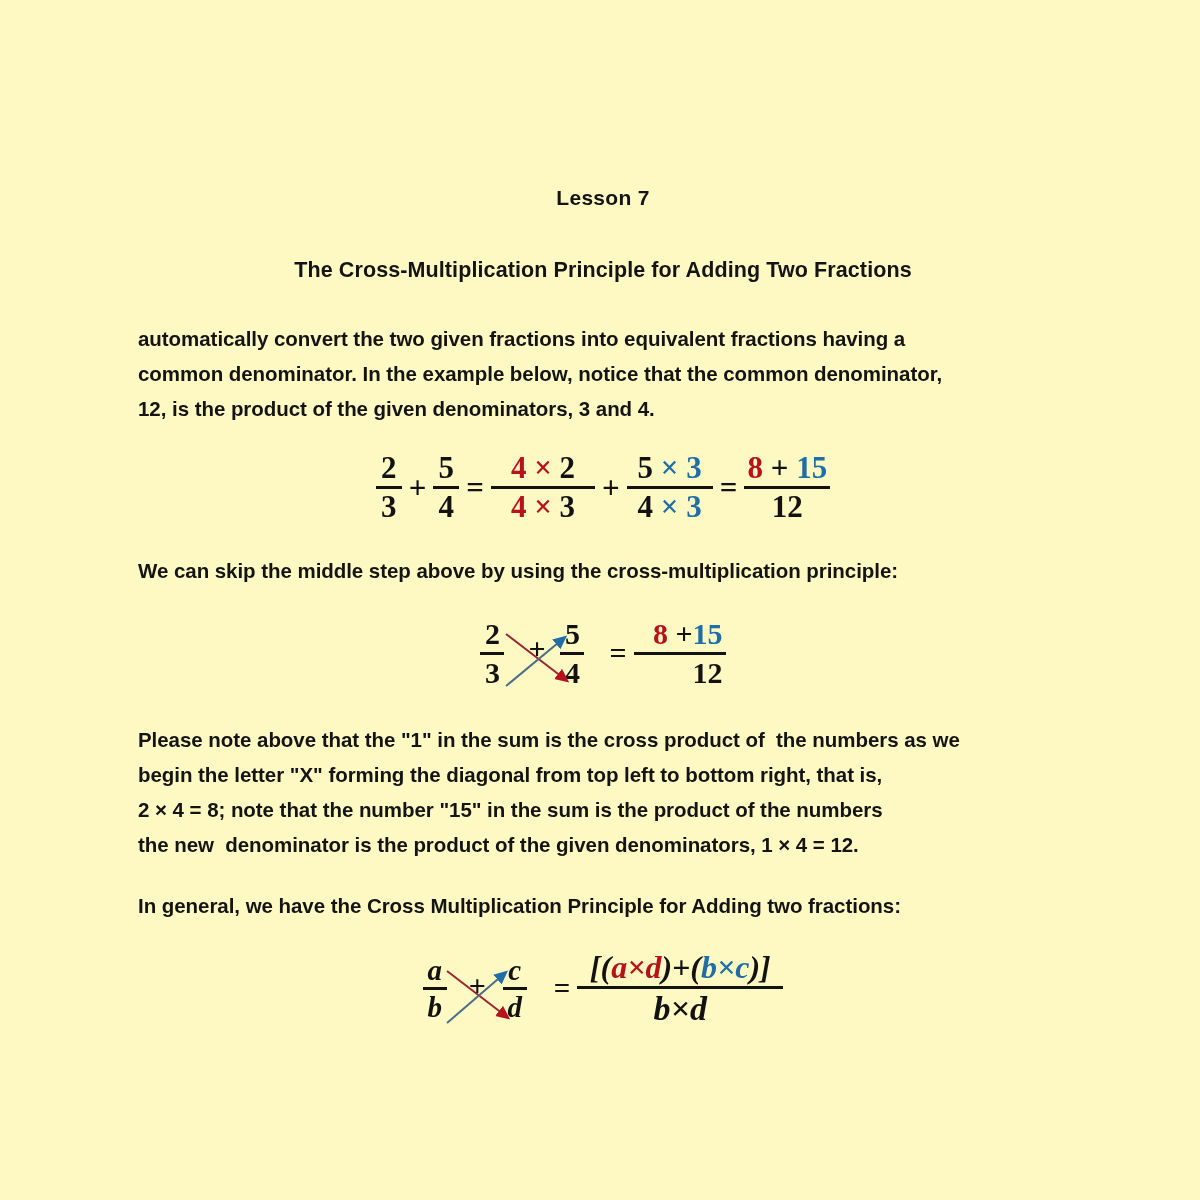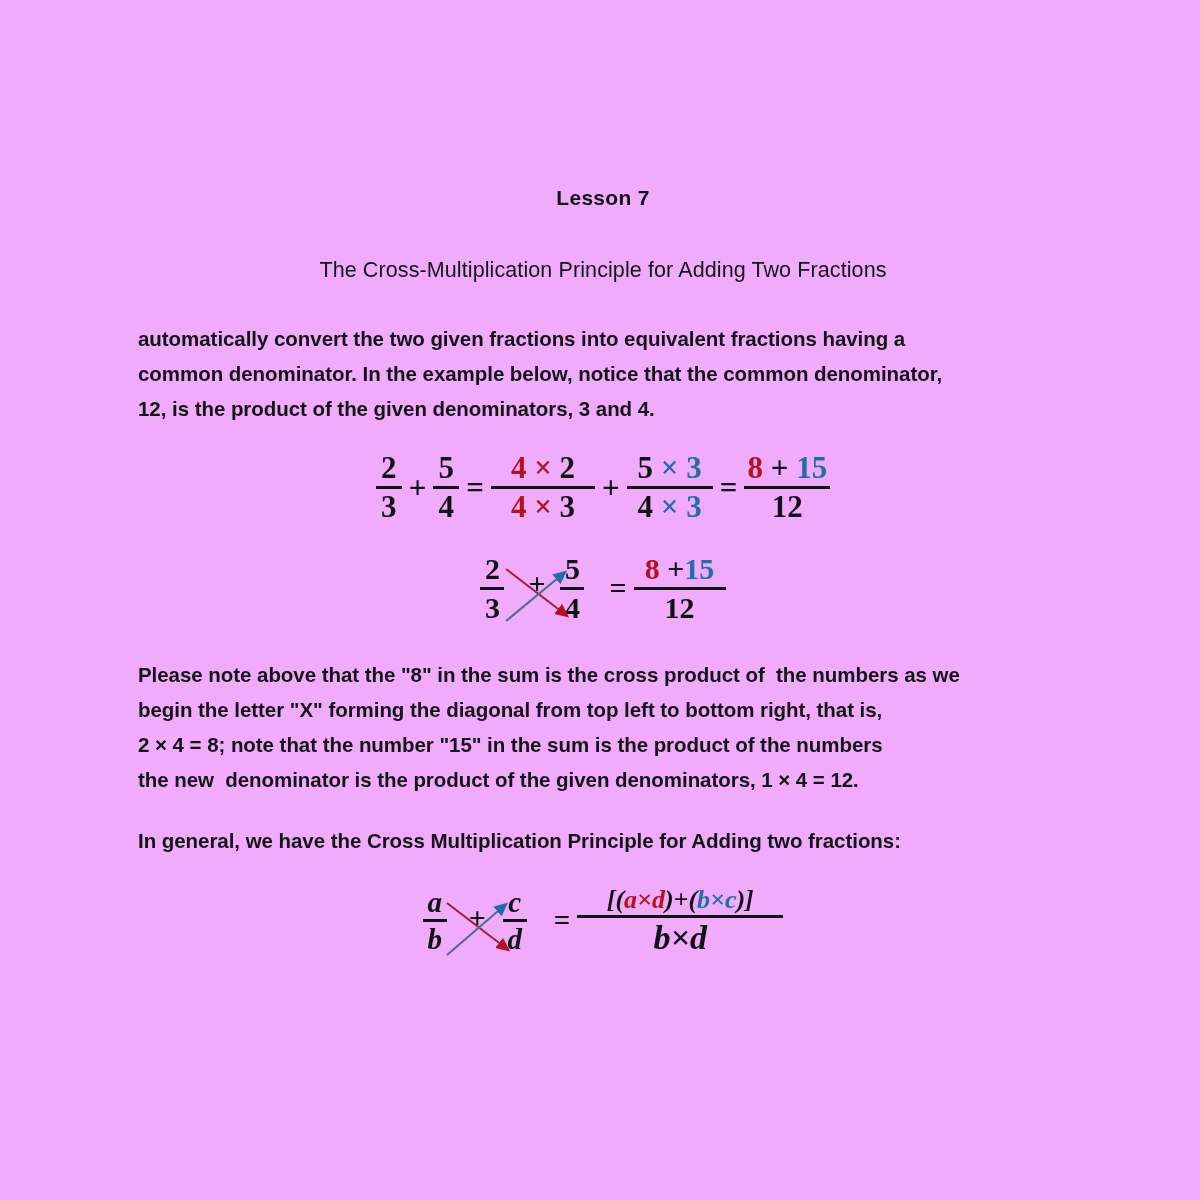--- a/index.html
+++ b/index.html
@@ -14,42 +14,42 @@
     color: #111111;
     overflow: hidden;
     position: relative;
   }
 
   .page {
     position: absolute;
     left: 0; top: 0;
     width: 1200px;
     height: 1200px;
-    background: #f0abfc;
+    background: #fef9c3;
   }
 
   .content {
     position: absolute;
     left: 138px;
     top: 186px;
     width: 930px;
   }
 
   
   .lesson-title {
     text-align: center;
     font-weight: bold;
     font-size: 21px;
     letter-spacing: .3px;
     margin: 0 0 48px 0;
     color: #141414;
   }
   .subject-title {
     text-align: center;
-    font-weight: normal;
+    font-weight: bold;
     font-size: 21.5px;
     letter-spacing: .1px;
     margin: 0 0 38px 0;
     color: #141414;
   }
 
   
   .para {
     font-weight: bold;
     font-size: 20.5px;
@@ -104,21 +104,21 @@
   .eq1 { font-size: 31px; font-weight: bold; }
   .eq1 .frac.simple { min-width: 26px; }
   .eq1 .frac.wide   { min-width: 104px; }
   .eq1 .frac.mid    { min-width: 86px; }
   .eq1 .op { font-size: 31px; }
   .eq1 .bar { height: 3px; }
 
   
   .eq2 { font-size: 30px; font-weight: bold; }
   .eq2 .frac.simple { min-width: 24px; }
-  .eq2 .frac.mid    { min-width: 92px; }
+  .eq2 .frac.mid    { min-width: 92px; align-items: flex-end; }
   .eq2 .op { font-size: 30px; }
 
   
   .eq3 { font-size: 29px; font-weight: bold; font-style: italic; }
   .eq3 .frac.simple { min-width: 24px; }
   .eq3 .frac.big    { min-width: 206px; }
   .eq3 .op { font-size: 29px; font-style: normal; }
   .eq3 .num, .eq3 .den { font-family: "Liberation Serif", serif; }
 
   .red  { color: #b5121b; }
@@ -198,20 +198,23 @@
       <span class="op">=</span>
 
       <span class="frac mid">
         <span class="num"><span class="red">8</span> <span class="blk">+</span> <span class="blue">15</span></span>
         <span class="bar"></span>
         <span class="den blk">12</span>
       </span>
 
     </div>
 
+    <div class="para">
+      <span class="ln">We can skip the middle step above by using the cross-multiplication principle:</span>
+    </div>
 
     <div class="eq-row eq2 eq2-wrap">
 
       <span class="cross-group" id="cross2">
         <span class="frac simple">
           <span class="num blk">2</span>
           <span class="bar"></span>
           <span class="den blk">3</span>
         </span>
 
@@ -243,21 +246,21 @@
 
       <span class="frac mid">
         <span class="num"><span class="red">8</span> <span class="blk">+</span><span class="blue">15</span></span>
         <span class="bar"></span>
         <span class="den blk">12</span>
       </span>
 
     </div>
 
     <div class="para gap-after">
-      <span class="ln">Please note above that the "8" in the sum is the cross product of  the numbers as we</span>
+      <span class="ln">Please note above that the "1" in the sum is the cross product of  the numbers as we</span>
       <span class="ln">begin the letter "X" forming the diagonal from top left to bottom right, that is,</span>
       <span class="ln">2 × 4 = 8; note that the number "15" in the sum is the product of the numbers</span>
       <span class="ln">the new  denominator is the product of the given denominators, 1 × 4 = 12.</span>
     </div>
 
     <div class="para">
       <span class="ln">In general, we have the Cross Multiplication Principle for Adding two fractions:</span>
     </div>
 
     <div class="eq-row eq3 eq3-wrap">
@@ -289,21 +292,21 @@
           <line x1="2" y1="10" x2="62" y2="56" stroke="#9b2430" stroke-width="2" marker-end="url(#ah-red-3)"></line>
           <line x1="2" y1="62" x2="60" y2="12" stroke="#4a6e86" stroke-width="2" marker-end="url(#ah-blue-3)"></line>
         </svg>
 
         <span class="cross-plus" style="left:46px; top:14px; font-size:30px;">+</span>
       </span>
 
       <span class="op" style="margin-left:20px;">=</span>
 
       <span class="frac big">
-        <span class="num" style="font-size:26px;"><span class="blk">[(</span><span class="red">a×d</span><span class="blk">)+(</span><span class="blue">b×c</span><span class="blk">)]</span></span>
+        <span class="num" style="font-size:32px;"><span class="blk">[(</span><span class="red">a×d</span><span class="blk">)+(</span><span class="blue">b×c</span><span class="blk">)]</span></span>
         <span class="bar"></span>
         <span class="den blk" style="font-size:34px;">b×d</span>
       </span>
 
     </div>
 
   </div>
 </div>
 
 </body></html>

